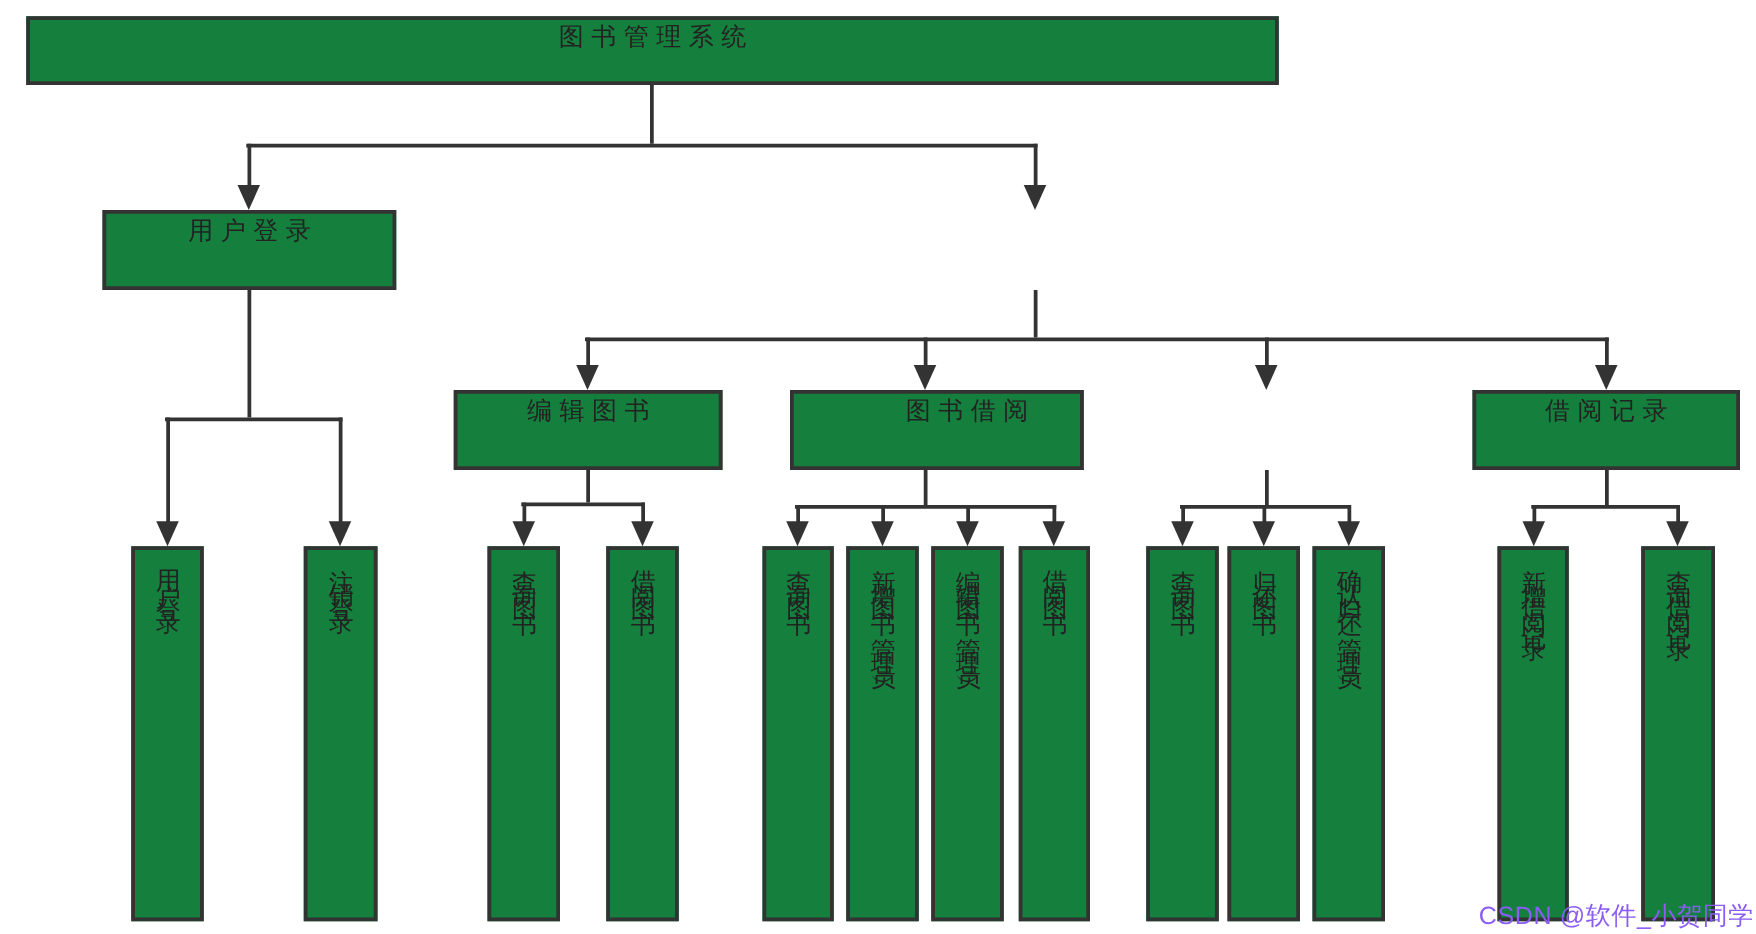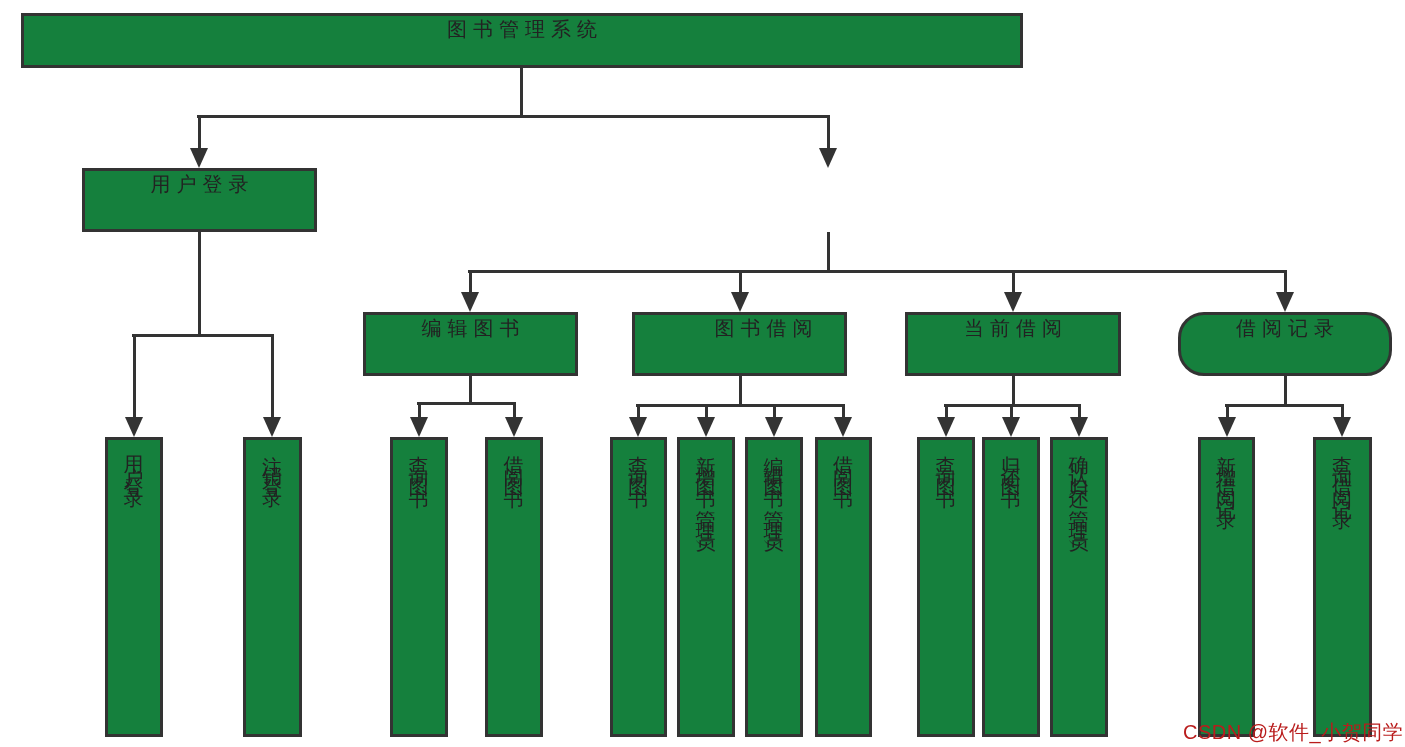--- a/index.html
+++ b/index.html
@@ -17,21 +17,21 @@
     writing-mode:vertical-rl;text-orientation:mixed;
     font-size:20px;letter-spacing:11px;color:#222222;line-height:1;white-space:nowrap;
   }
   .vline{position:absolute;width:3px;background:#333333;z-index:1;}
   .hline{position:absolute;height:3px;background:#333333;z-index:1;}
   .arrow{
     position:absolute;width:0;height:0;z-index:1;
     border-left:9px solid transparent;border-right:9px solid transparent;border-top:20px solid #333333;
   }
   .watermark{
-    position:absolute;left:1183px;top:719px;font-size:20px;color:#b91c1c;
+    position:absolute;left:1183px;top:719px;font-size:20px;color:#8b5cf6;
     letter-spacing:0.5px;z-index:6;white-space:nowrap;
   }
 </style>
 </head>
 <body>
 
 <div class="canvas">
 
   <div class="box" style="left:21px;top:13px;width:1002px;height:55px;">
     <span class="h-label">图书管理系统</span>
@@ -62,27 +62,24 @@
   <div class="vline" style="left:739px;top:270px;height:25px;"></div>
   <div class="arrow" style="left:731px;top:292px;"></div>
   <div class="vline" style="left:1012px;top:270px;height:25px;"></div>
   <div class="arrow" style="left:1004px;top:292px;"></div>
   <div class="vline" style="left:1284px;top:270px;height:25px;"></div>
   <div class="arrow" style="left:1276px;top:292px;"></div>
 
   <div class="box" style="left:363px;top:312px;width:215px;height:64px;">
     <span class="h-label">编辑图书</span>
   </div>
-  <div class="box" style="left:632px;top:312px;width:215px;height:64px;padding-left:48px;">
+  <div class="box" style="left:632px;top:312px;width:235px;height:64px;padding-left:48px;">
     <span class="h-label">图书借阅</span>
   </div>
-  <div class="box" style="left:905px;top:312px;width:216px;height:64px;">
-    <span class="h-label">当前借阅</span>
-  </div>
-  <div class="box" style="left:1178px;top:312px;width:214px;height:64px;border-radius:26px;">
+  <div class="box" style="left:1178px;top:312px;width:214px;height:64px;">
     <span class="h-label">借阅记录</span>
   </div>
 
   <div class="vline" style="left:469px;top:376px;height:26px;"></div>
   <div class="hline" style="left:417px;top:402px;width:99px;"></div>
   <div class="vline" style="left:418px;top:402px;height:17px;"></div>
   <div class="arrow" style="left:410px;top:417px;"></div>
   <div class="vline" style="left:513px;top:402px;height:17px;"></div>
   <div class="arrow" style="left:505px;top:417px;"></div>
 

